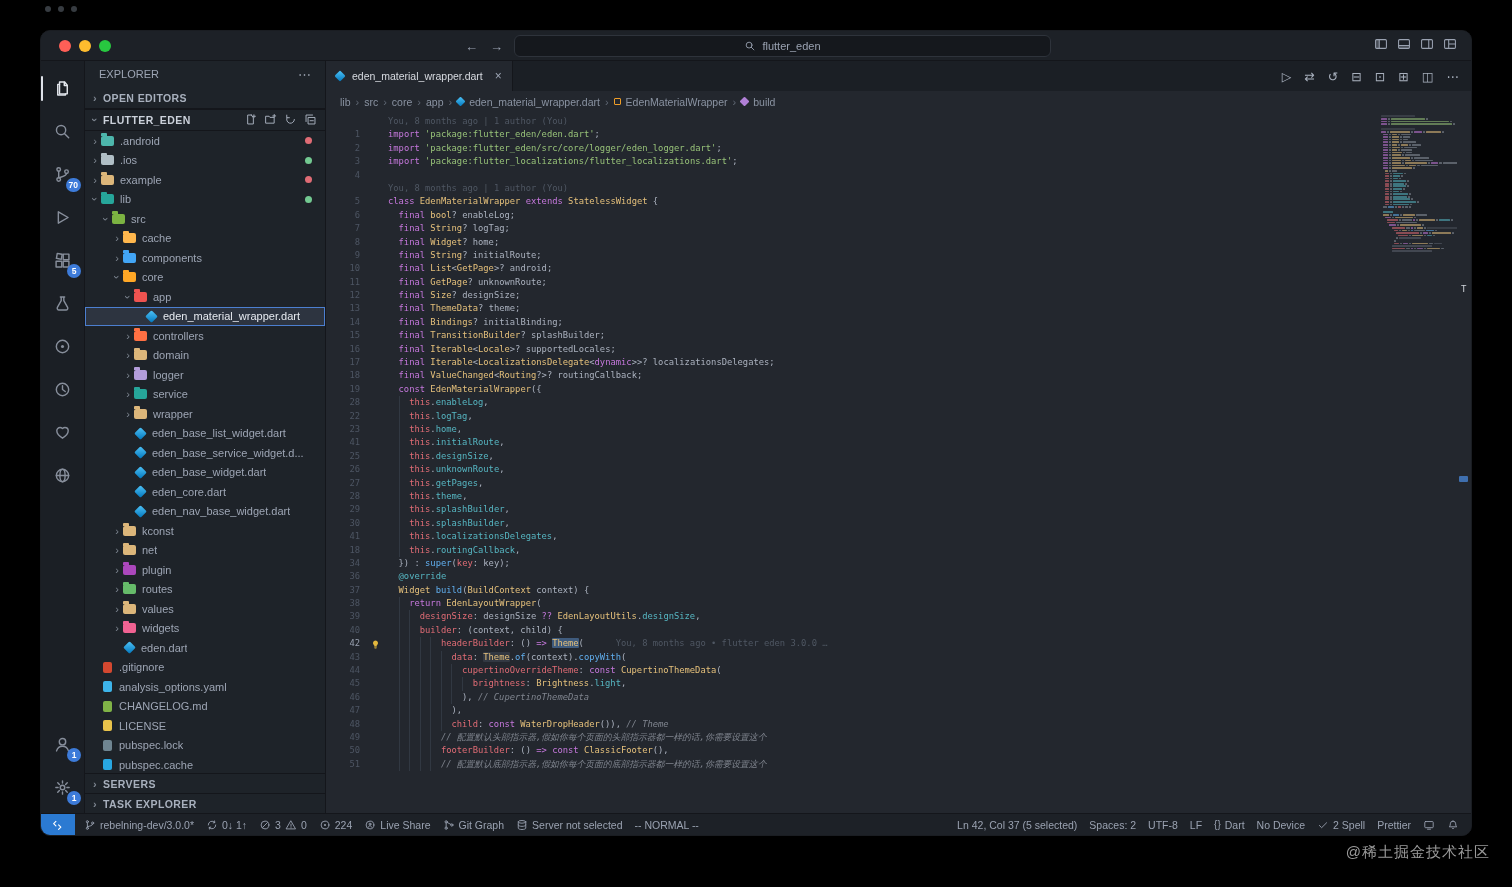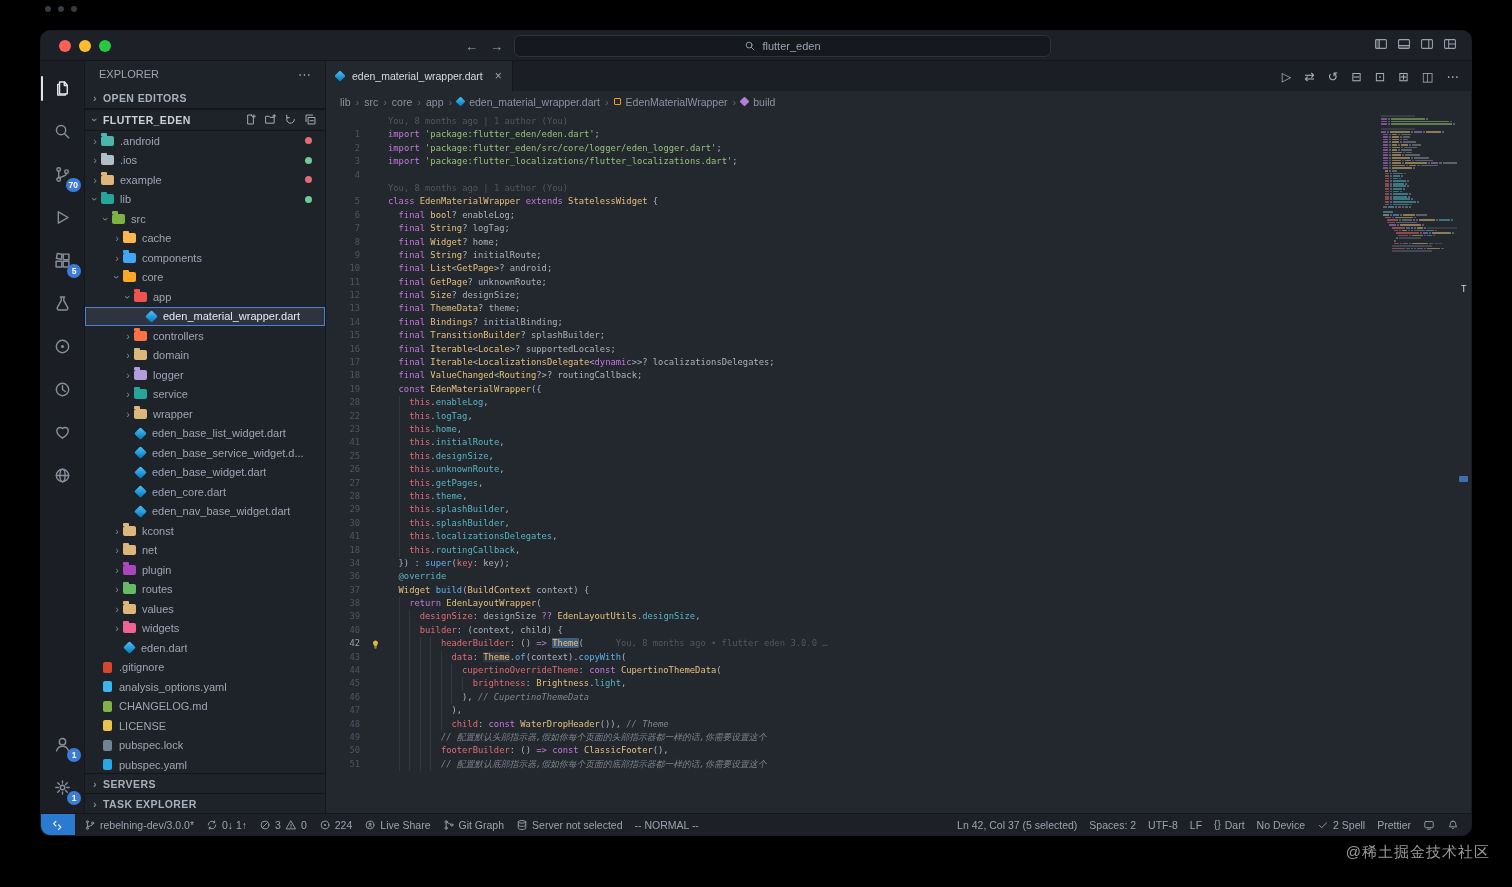--- a/index.html
+++ b/index.html
@@ -466,21 +466,21 @@
               <span class="tlabel">LICENSE</span>
             </div>
             <div class="trow" style="padding-left: 4px;">
               <span class="chev"></span>
               <span class="doc" style="background: rgb(120, 144, 156);"></span>
               <span class="tlabel">pubspec.lock</span>
             </div>
             <div class="trow" style="padding-left: 4px;">
               <span class="chev"></span>
               <span class="doc" style="background: rgb(41, 182, 246);"></span>
-              <span class="tlabel">pubspec.yaml</span>
+              <span class="tlabel">pubspec.cache</span>
             </div>
           </div>
         <div class="shead bt">
           <span class="chev">›</span>
           <span>SERVERS</span>
         </div>
         <div class="shead bt">
           <span class="chev">›</span>
           <span>TASK EXPLORER</span>
         </div>

